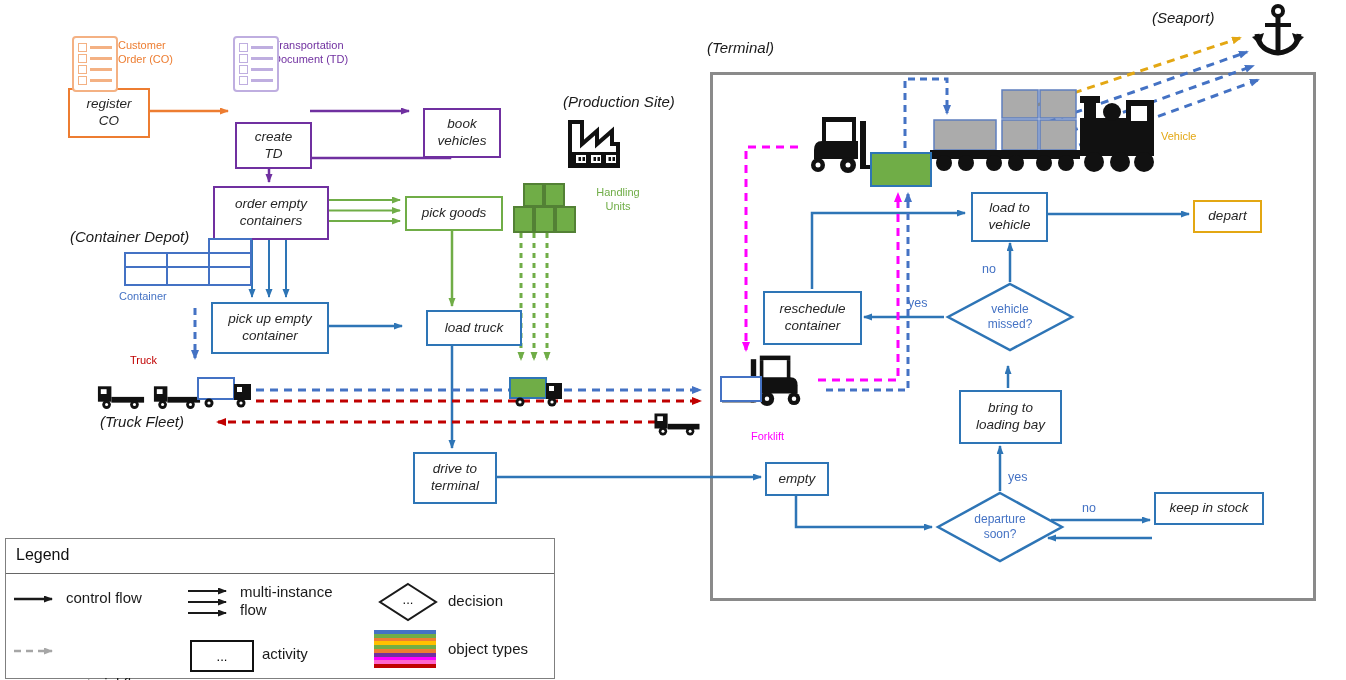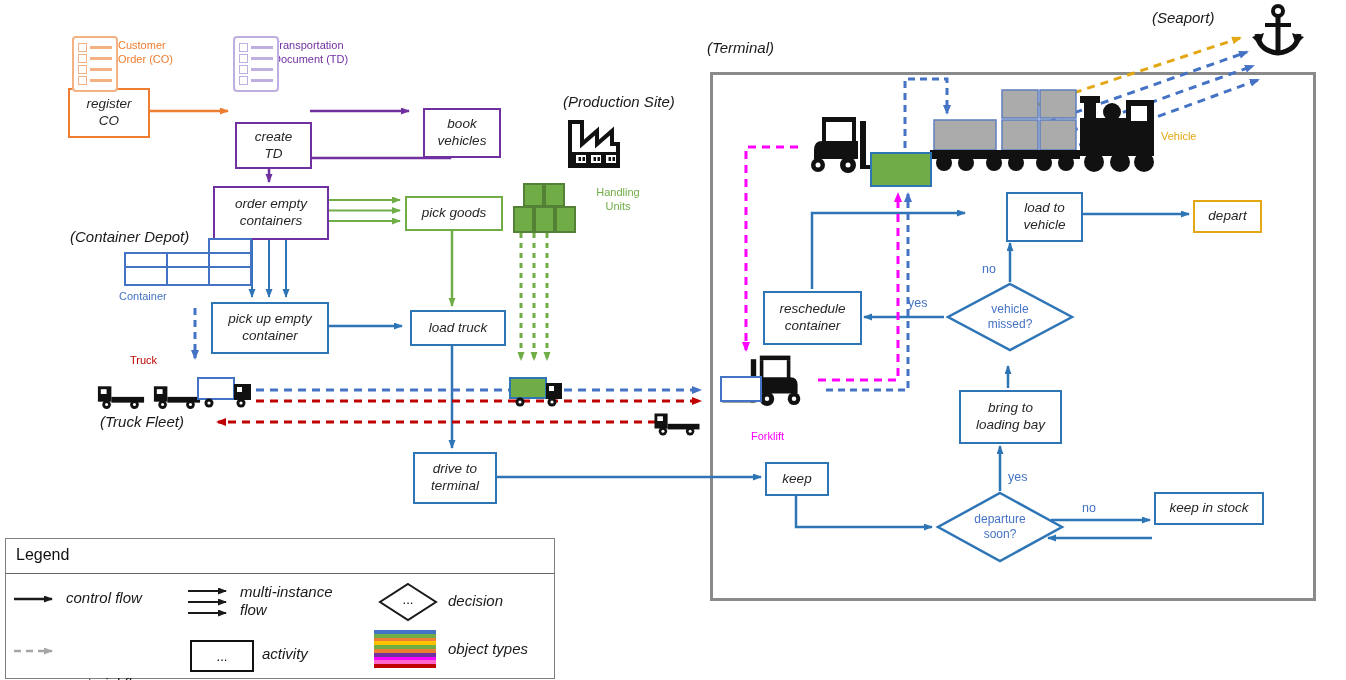--- a/index.html
+++ b/index.html
@@ -25,21 +25,21 @@
   .docrow{display:flex;align-items:center;gap:3px;}
   .docsq{width:7px;height:7px;border:1.5px solid currentColor;}
   .docln{height:3px;flex:1;background:currentColor;}
   .cell{position:absolute;z-index:3;width:40px;height:16px;background:#fff;border:2px solid #4472C4;}
   .hu{position:absolute;z-index:3;background:#70AD47;border:2px solid #538135;}
   .greenbox{position:absolute;z-index:4;background:#70AD47;border:2px solid #2E75B6;}
   .whitebox{position:absolute;z-index:4;background:#fff;border:2px solid #4472C4;}
   .icon{position:absolute;z-index:3;}
   .legend-box{position:absolute;z-index:2;border:1.5px solid #7f7f7f;background:transparent;}
   .legend-title{font-size:16px;color:#111;padding:7px 0 9px 10px;border-bottom:1.5px solid #666;}
-  .legend-label{position:absolute;z-index:3;font-style:italic;font-size:15px;color:#1a1a1a;white-space:pre-line;line-height:1.2;}
+  .legend-label{position:absolute;z-index:3;font-size:15px;color:#1a1a1a;white-space:pre-line;line-height:1.2;}
   .legend-ph{position:absolute;z-index:3;font-size:13px;color:#111;text-align:center;}
   .swatch{position:absolute;z-index:3;display:flex;flex-direction:column;}
 </style>
 </head>
 <body>
 
 <svg class="layer" width="1346" height="680" viewBox="0 0 1346 680">
   <defs>
     <marker id="mO" markerUnits="userSpaceOnUse" markerWidth="10" markerHeight="8" refX="8" refY="3.5" orient="auto">
         <path d="M0,0 L9,3.5 L0,7 z" fill="#ED7D31"></path>
@@ -146,27 +146,27 @@
 CO</div>
 <div class="act b-purple" style="left:235px;top:90px;width:73px;height:43px;margin-top:32px;">create
 TD</div>
 <div class="act b-purple" style="left:423px;top:88px;width:74px;height:46px;margin-top:20px;">book
 vehicles</div>
 <div class="act b-purple" style="left:213px;top:186px;width:112px;height:50px;">order empty
 containers</div>
 <div class="act b-green" style="left:405px;top:196px;width:94px;height:31px;">pick goods</div>
 <div class="act b-blue" style="left:211px;top:302px;width:114px;height:48px;">pick up empty
 container</div>
-<div class="act b-blue" style="left:410px;top:310px;width:92px;height:32px;">load truck</div>
+<div class="act b-blue" style="left:426px;top:310px;width:92px;height:32px;">load truck</div>
 <div class="act b-blue" style="left:413px;top:452px;width:80px;height:48px;">drive to
 terminal</div>
-<div class="act b-blue" style="left:765px;top:462px;width:60px;height:30px;">keep</div>
+<div class="act b-blue" style="left:765px;top:462px;width:60px;height:30px;">empty</div>
 <div class="act b-blue" style="left:763px;top:291px;width:95px;height:50px;">reschedule
 container</div>
-<div class="act b-blue" style="left:1006px;top:192px;width:73px;height:46px;">load to
+<div class="act b-blue" style="left:971px;top:192px;width:73px;height:46px;">load to
 vehicle</div>
 <div class="act b-gold" style="left:1193px;top:200px;width:65px;height:29px;">depart</div>
 <div class="act b-blue" style="left:959px;top:390px;width:99px;height:50px;">bring to
 loading bay</div>
 <div class="act b-blue" style="left:1154px;top:492px;width:106px;height:29px;">keep in stock</div>
 
 <div class="dtext" style="left:970px;top:302px;width:80px;">vehicle
 missed?</div>
 <div class="dtext" style="left:960px;top:512px;width:80px;">departure
 soon?</div>

